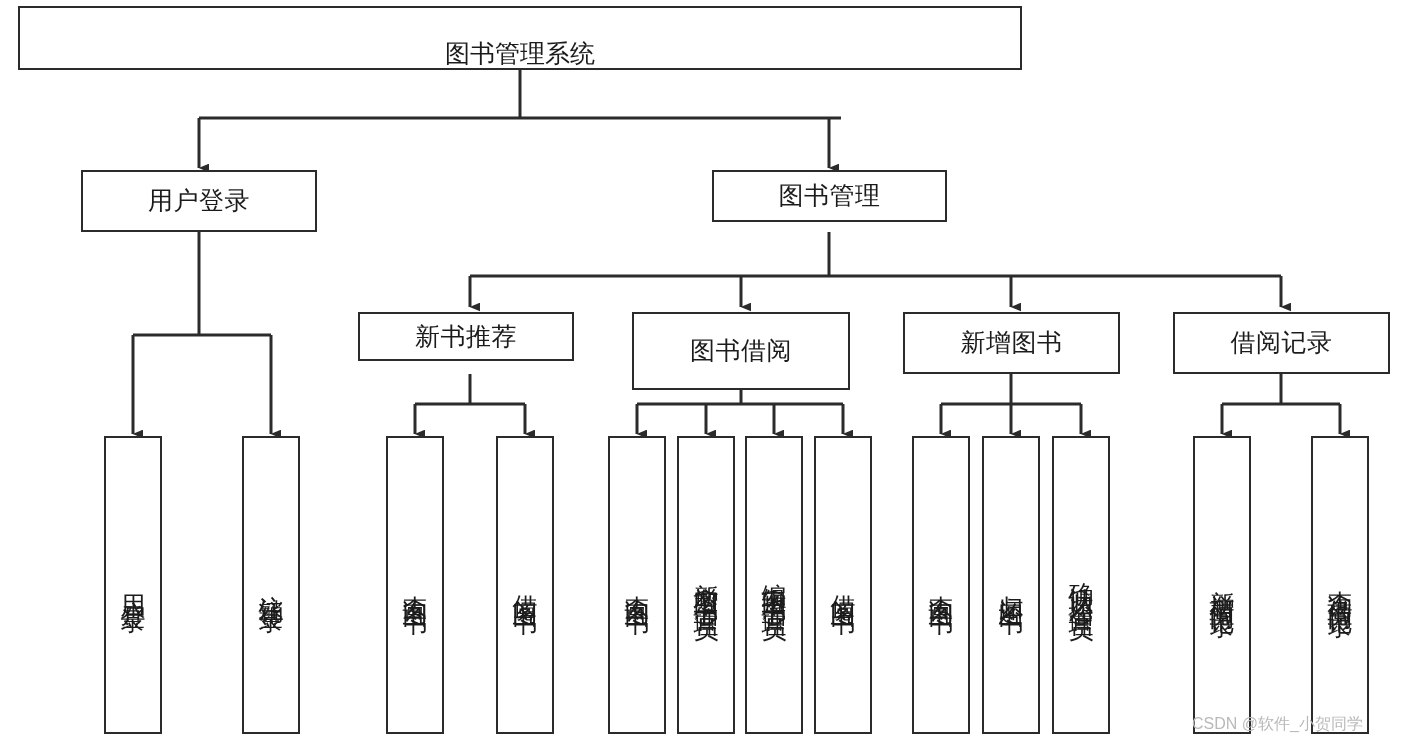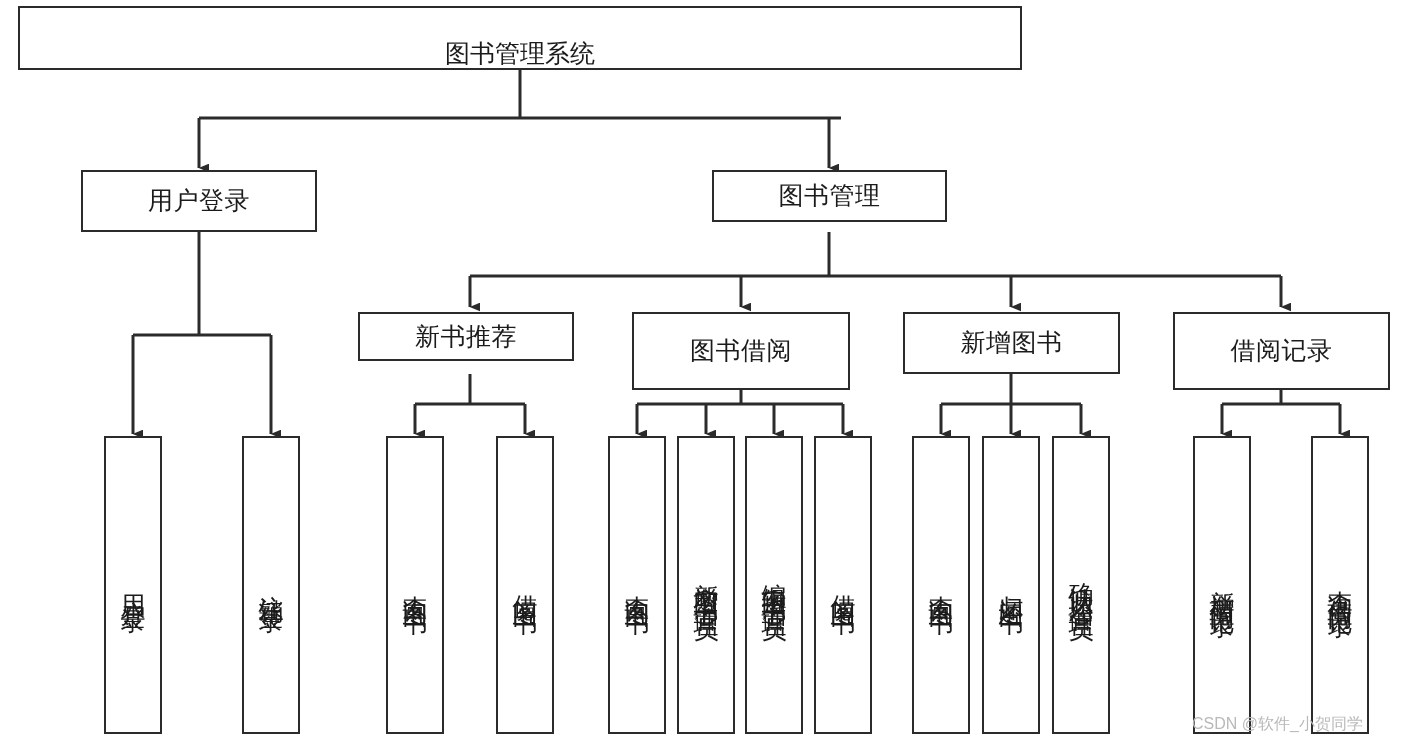--- a/index.html
+++ b/index.html
@@ -137,21 +137,21 @@
 
   <div class="node-box node-h" style="left:358px; top:312px; width:216px; height:49px;">
     <span class="node-label">新书推荐</span>
   </div>
   <div class="node-box node-h" style="left:632px; top:312px; width:218px; height:78px;">
     <span class="node-label">图书借阅</span>
   </div>
   <div class="node-box node-h" style="left:903px; top:312px; width:217px; height:62px;">
     <span class="node-label">新增图书</span>
   </div>
-  <div class="node-box node-h" style="left:1173px; top:312px; width:217px; height:78px;">
+  <div class="node-box node-h" style="left:1173px; top:312px; width:217px; height:62px;">
     <span class="node-label">借阅记录</span>
   </div>
 
   <div class="node-box node-v" style="left:104px; top:436px; width:58px; height:298px;">
     <span class="node-label">用户登录</span>
   </div>
   <div class="node-box node-v" style="left:242px; top:436px; width:58px; height:298px;">
     <span class="node-label">注销登录</span>
   </div>
 

